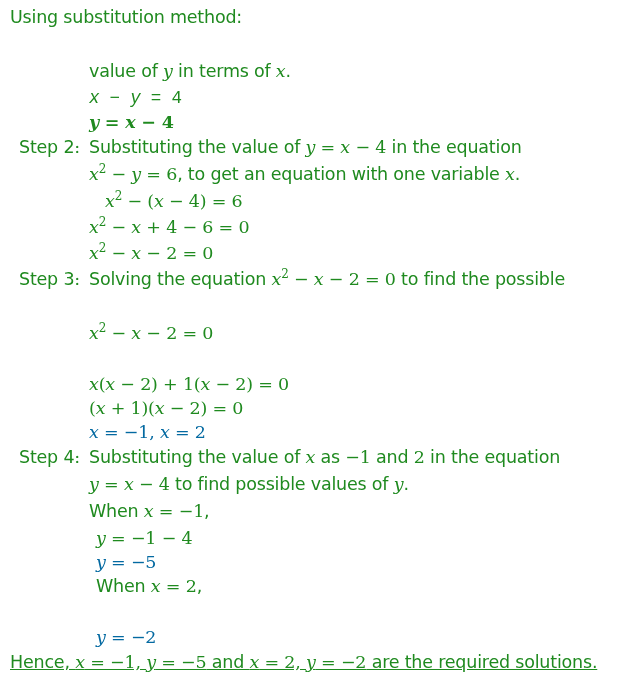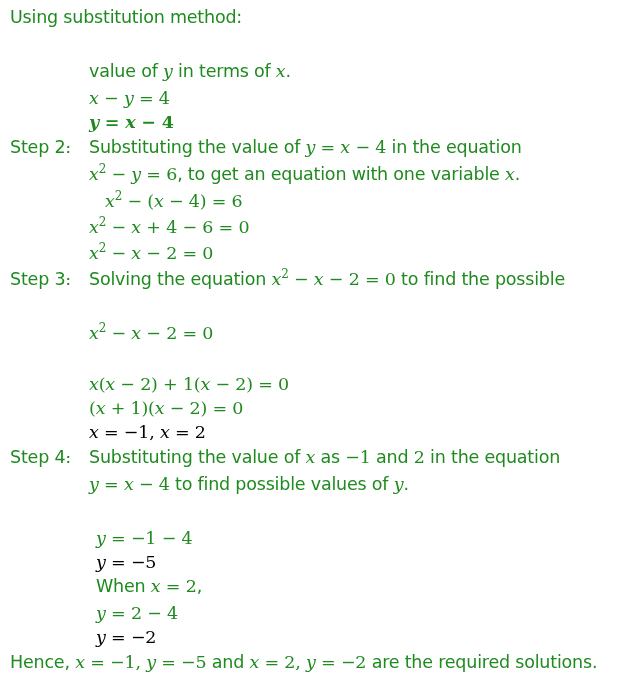--- a/index.html
+++ b/index.html
@@ -6,36 +6,37 @@
     body {
       width: 625px; height: 683px; overflow: hidden;
       font-family: "DejaVu Sans", sans-serif;
       font-size: 17.5px;
       color: #1f8a1f;
     }
     .doc { position: relative; width: 625px; height: 683px; }
     .line {
       position: absolute; white-space: nowrap; line-height: 24px;
       letter-spacing: -0.2px;
+      text-align: center;
     }
     .math { font-family: "DejaVu Serif", serif; }
     .math i { font-style: italic; }
-    .blue { color: #000000; }
+    .blue { color: #0369a1; }
     sup { font-size: 12px; line-height: 0; vertical-align: 7px; }
     .step-label { display: inline-block; }
   </style>
 </head>
 <body>
 
 <div class="doc">
 
   <div class="line" style="left:10px; top:5px;">Using substitution method:</div>
 
   <div class="line" style="left:89px; top:59px;">value of <span class="math"><i>y</i></span> in terms of <span class="math"><i>x</i></span>.</div>
-  <div class="line math" style="left:89px; top:86px;"><i>x</i> − <i>y</i> = 4</div>
+  <div class="line math" style="left:89px; top:86px;font-family:Liberation Mono, monospace;"><i>x</i> − <i>y</i> = 4</div>
   <div class="line math" style="left:89px; top:110px;font-weight:bold;"><i>y</i> = <i>x</i> − 4</div>
 
   <div class="line" style="left:10px; top:135px;">
     <span class="step-label" style="width:79px;">Step 2<span class="math">:</span></span><span>Substituting the value of <span class="math"><i>y</i> = <i>x</i> − 4</span> in the equation</span>
   </div>
   <div class="line" style="left:89px; top:162px;"><span class="math"><i>x</i><sup>2</sup> − <i>y</i> = 6</span>, to get an equation with one variable <span class="math"><i>x</i></span>.</div>
   <div class="line math" style="left:89px; top:189px;margin-left:16px;"><i>x</i><sup>2</sup> − (<i>x</i> − 4) = 6</div>
   <div class="line math" style="left:89px; top:215px;"><i>x</i><sup>2</sup> − <i>x</i> + 4 − 6 = 0</div>
   <div class="line math" style="left:89px; top:241px;"><i>x</i><sup>2</sup> − <i>x</i> − 2 = 0</div>
 
@@ -45,22 +46,22 @@
   <div class="line math" style="left:89px; top:321px;"><i>x</i><sup>2</sup> − <i>x</i> − 2 = 0</div>
   <div class="line math" style="left:89px; top:372px;"><i>x</i>(<i>x</i> − 2) + 1(<i>x</i> − 2) = 0</div>
   <div class="line math" style="left:89px; top:396px;">(<i>x</i> + 1)(<i>x</i> − 2) = 0</div>
   <div class="line math blue" style="left:89px; top:420px;"><i>x</i> = −1, <i>x</i> = 2</div>
 
   <div class="line" style="left:10px; top:445px;">
     <span class="step-label" style="width:79px;">Step 4<span class="math">:</span></span><span>Substituting the value of <span class="math"><i>x</i></span> as <span class="math">−1</span> and <span class="math">2</span> in the equation</span>
   </div>
   <div class="line" style="left:89px; top:472px;"><span class="math"><i>y</i> = <i>x</i> − 4</span> to find possible values of <span class="math"><i>y</i></span>.</div>
 
+  <div class="line" style="left:89px; top:499px;">When <span class="math"><i>x</i> = −1</span>,</div>
   <div class="line math" style="left:96px; top:526px;"><i>y</i> = −1 − 4</div>
   <div class="line math blue" style="left:96px; top:550px;"><i>y</i> = −5</div>
 
   <div class="line" style="left:96px; top:574px;">When <span class="math"><i>x</i> = 2</span>,</div>
-  <div class="line math" style="left:96px; top:601px;"><i>y</i> = 2 − 4</div>
   <div class="line math blue" style="left:96px; top:625px;"><i>y</i> = −2</div>
 
-  <div class="line" style="left:10px; top:650px;">Hence, <span class="math"><i>x</i> = −1, <i>y</i> = −5</span> and <span class="math"><i>x</i> = 2, <i>y</i> = −2</span> are the required solutions.</div>
+  <div class="line" style="left:10px; top:650px;text-decoration:underline;">Hence, <span class="math"><i>x</i> = −1, <i>y</i> = −5</span> and <span class="math"><i>x</i> = 2, <i>y</i> = −2</span> are the required solutions.</div>
 
 </div>
 
 </body></html>

